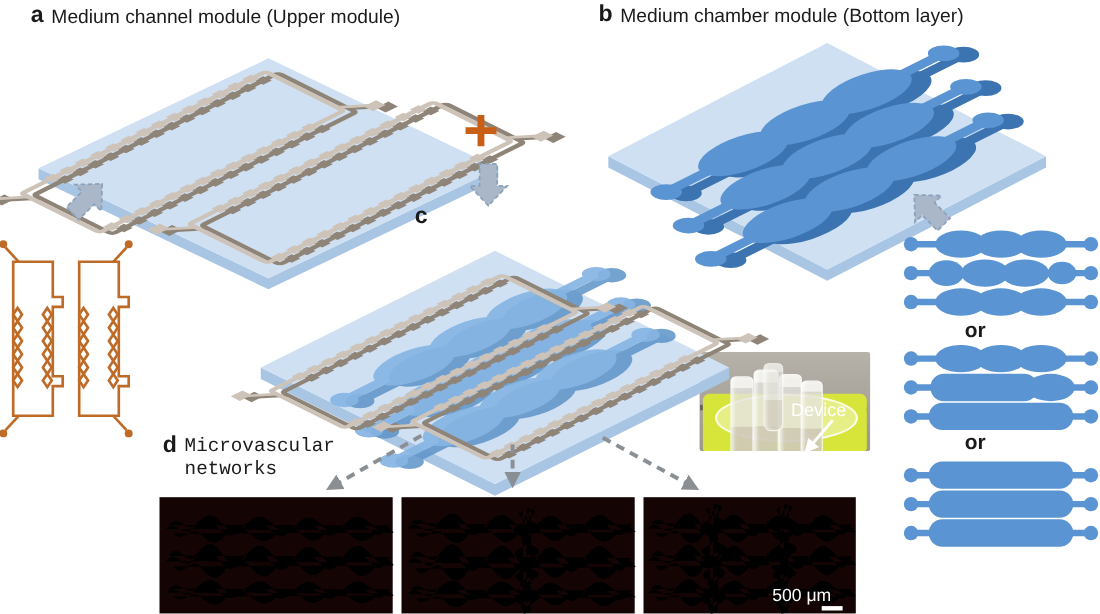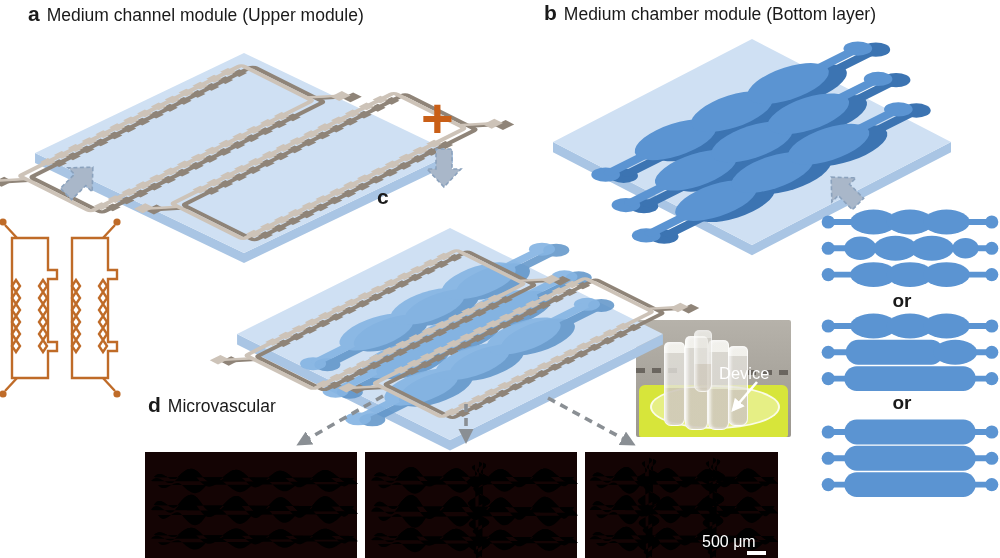--- a/index.html
+++ b/index.html
@@ -1,21 +1,21 @@
 <!DOCTYPE html>
 <html style="--bg: #ffffff; --ink: #1a1a1a; --slab: #cfe0f3; --slab-edge: #a9c5e4; --chamber: #5b94d2; --chamber-dark: #3c74b2; --chamber-light: #86b5e3; --chamber-mid: #5d93c8; --channel: #cdc3b8; --channel-dark: #8f8478; --schematic-orange: #bf6b28; --plus-orange: #c95f17; --arrow-fill: #a9b7c9; --arrow-stroke: #8ba2bd; --dash-gray: #8a8f94; --micro-bg: #140404; --micro-red: #cf2410; --photo-green: #d7e53a;"><head>
 <meta charset="utf-8">
 <style>
   html,body{margin:0;padding:0;background:#fff;}
   .fig{position:relative;width:1000px;height:558px;background:var(--bg,#fff);overflow:hidden;
        font-family:"Liberation Sans",sans-serif;color:var(--ink,#1a1a1a);}
   .abs{position:absolute;}
   .panel-label{display:flex;align-items:flex-start;gap:7px;font-size:17.5px;line-height:1.15;}
   .panel-label .tag{font-weight:bold;font-size:21px;line-height:.9;}
-  .or-label{font-weight:bold;font-size:19px;text-align:center;width:50px;}
+  .or-label{font-weight:bold;font-size:19px;text-align:left;width:50px;}
   .plus{font-weight:bold;font-size:56px;line-height:.8;color:var(--plus-orange,#c95f17);}
   svg{display:block;overflow:visible;}
   
   .slab-top{fill:var(--slab,#cfe0f3);}
   .slab-edge{fill:var(--slab-edge,#aac6e6);}
   
   .loop rect{fill:none;stroke:currentColor;stroke-width:5;}
   .loop .ticks{stroke:currentColor;stroke-width:9;stroke-dasharray:9 7;fill:none;}
   .loop .stub{stroke:currentColor;stroke-width:4;fill:none;}
   .loop .blk{fill:currentColor;stroke:none;}
@@ -38,21 +38,21 @@
   .photo .vent{position:absolute;height:5px;
      background:repeating-linear-gradient(90deg,#55504a 0 9px,transparent 9px 16px);opacity:.75;}
   .photo .platform{position:absolute;left:3px;right:3px;bottom:0;height:52px;
      background:var(--photo-green,#d7e53a);border-radius:6px 6px 2px 2px;}
   .photo .dish{position:absolute;left:14px;bottom:8px;width:126px;height:40px;border-radius:50%;
      background:rgba(255,255,255,.38);border:2px solid rgba(255,255,255,.8);}
   .photo .tube{position:absolute;border-radius:5px 5px 7px 7px;
      background:linear-gradient(180deg,rgba(245,244,240,.95) 0 12%,rgba(228,226,220,.8) 12% 55%,rgba(207,200,187,.9) 55% 100%);
      border:1px solid rgba(255,255,255,.85);box-shadow:inset 2px 0 3px rgba(255,255,255,.7);}
   .photo-label{color:#fff;font-size:16.5px;}
-  .dlabel-lines{font-size:17.5px;line-height:1.2;}
+  .dlabel-lines{font-size:17.5px;line-height:1.2;font-family:Liberation Mono, monospace;}
 </style>
 </head>
 <body>
 
 <div class="fig">
 
   <svg width="0" height="0" class="abs">
     <defs>
       <g id="def-slab">
         <path class="slab-edge" d="M-199,0 L0,100 L199,0 L199,10 L0,110 L-199,10 Z"></path>
@@ -179,21 +179,21 @@
 
   <div class="abs plus" style="left:421px;top:96px;">+</div>
   <svg class="abs" style="left:420px;top:142px;" width="48" height="48">
     <use href="#def-blockarrow" transform="translate(24,24) rotate(180)"></use>
   </svg>
 
   <div class="abs panel-label" style="left:377px;top:188px;">
     <span class="tag">c</span>
   </div>
 
-  <div class="abs photo" style="left:636px;top:320px;width:155px;height:117px;">
+  <div class="abs photo" style="left:636px;top:320px;width:155px;height:90px;">
     <div class="vent" style="left:0;top:48px;width:46px;"></div>
     <div class="vent" style="right:0;top:50px;width:44px;"></div>
     <div class="platform"></div>
     <div class="dish"></div>
     <div class="tube" style="left:28px;top:22px;width:19px;height:82px;"></div>
     <div class="tube" style="left:49px;top:16px;width:21px;height:92px;"></div>
     <div class="tube" style="left:72px;top:20px;width:19px;height:88px;"></div>
     <div class="tube" style="left:92px;top:26px;width:18px;height:78px;"></div>
     <div class="tube" style="left:58px;top:10px;width:16px;height:60px;opacity:.8;"></div>
     <svg class="abs" style="left:0;top:0;" width="155" height="117">
@@ -265,20 +265,21 @@
       </g>
     </g>
   </svg>
   <div class="abs or-label" style="left:877px;top:290px;">or</div>
   <div class="abs or-label" style="left:877px;top:392px;">or</div>
 
   <div class="abs panel-label" style="left:148px;top:396px;">
     <span class="tag">d</span>
     <span class="dlabel-lines">
       <span style="display:block">Microvascular</span>
+      <span style="display:block">networks</span>
     </span>
   </div>
 
   <svg class="abs micro" style="left:145px;top:452px;" width="212" height="106">
     <g style="color:var(--micro-red)">
       <use href="#def-band" transform="translate(3,25)"></use>
       <use href="#def-band" transform="translate(3,53) scale(1,1.25)"></use>
       <use href="#def-band" transform="translate(3,83) scale(1,0.9)"></use>
     </g>
   </svg>

